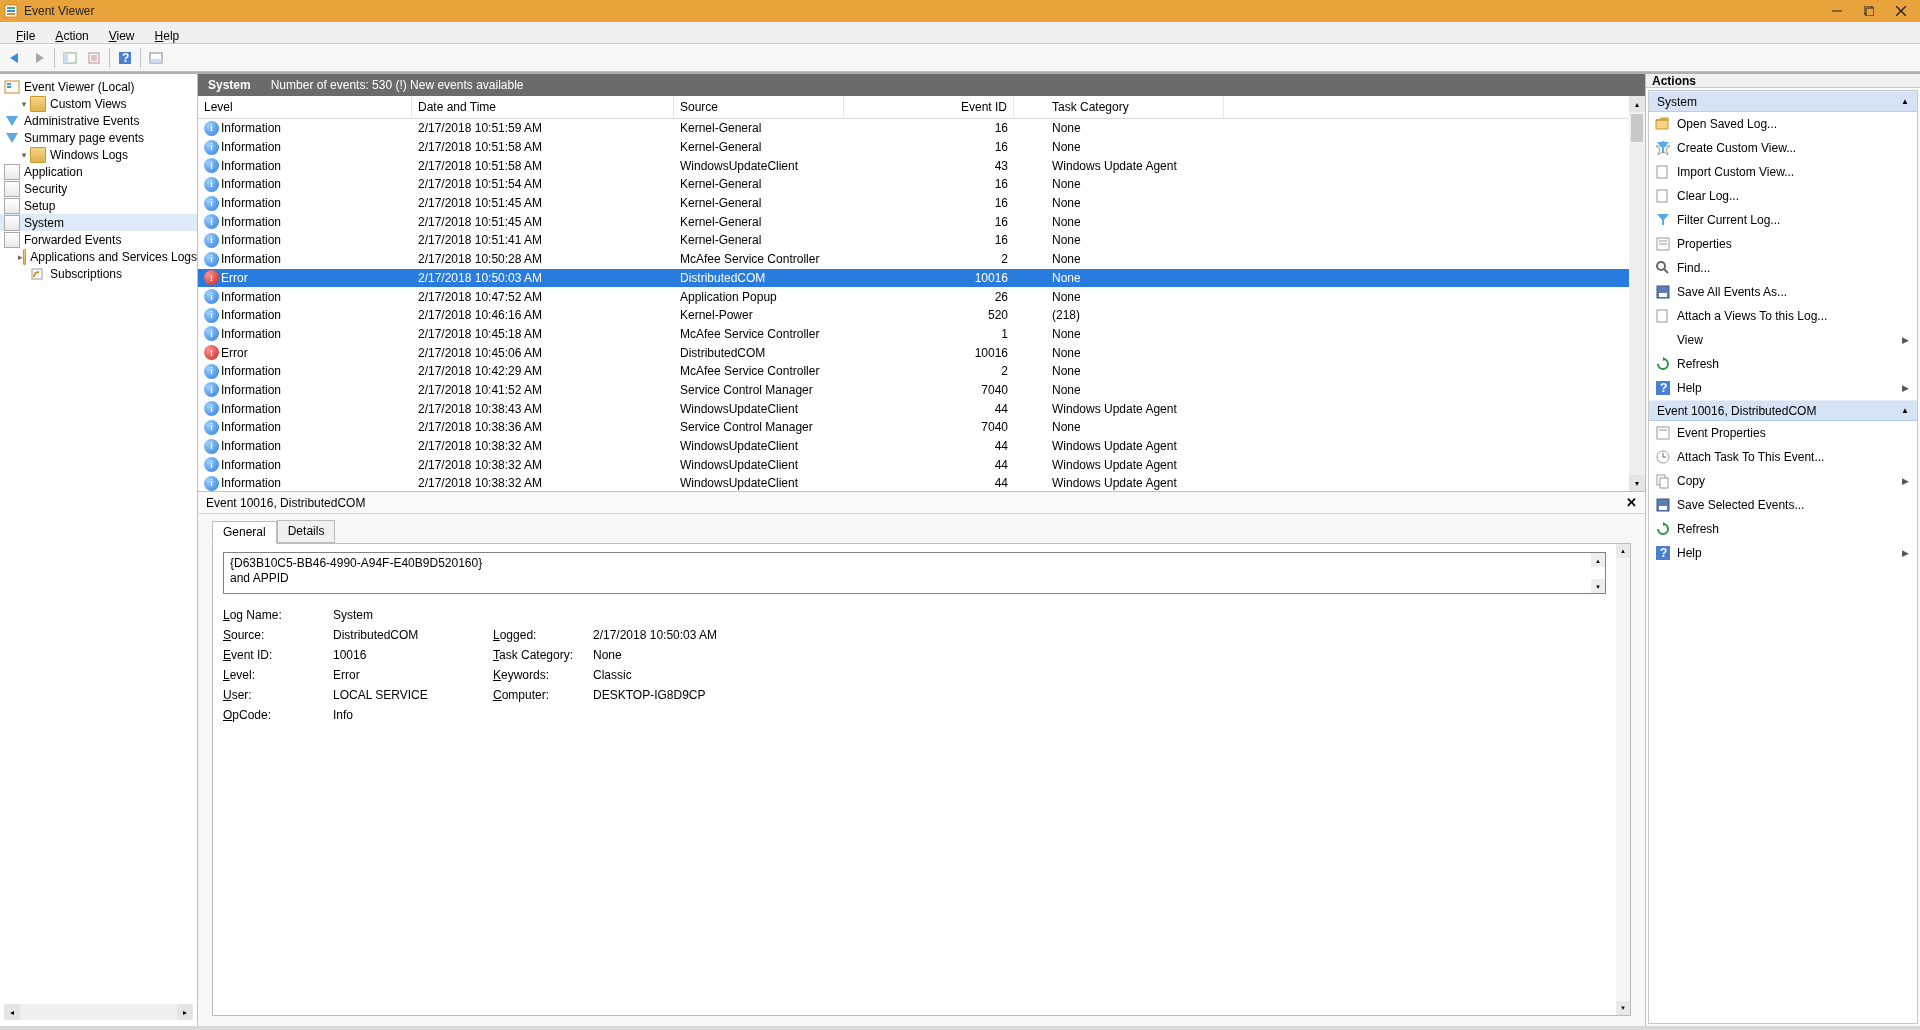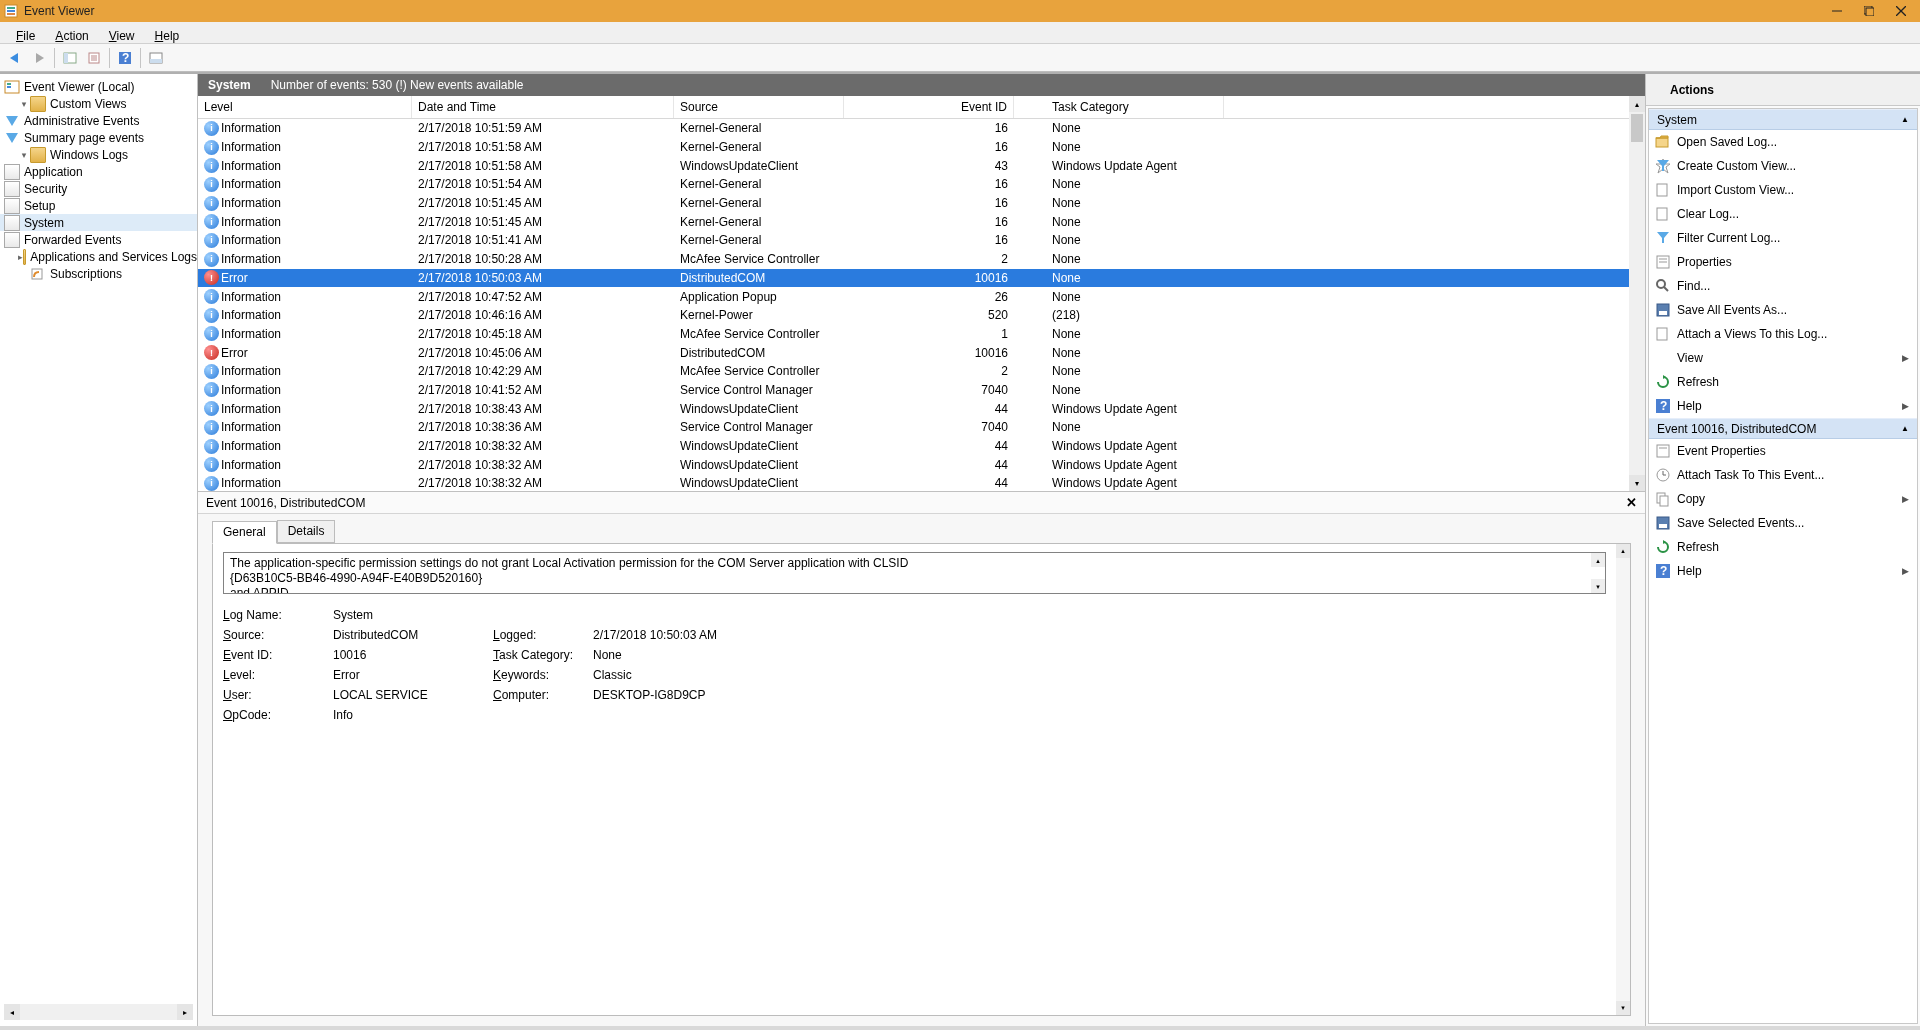--- a/index.html
+++ b/index.html
@@ -73,21 +73,21 @@
 .msgbox { border:1px solid #828282; padding:3px 6px; height:42px; overflow:hidden; font-size:12px; line-height:15px; margin-bottom:14px; position:relative;}
 .msgbox .mscroll { position:absolute; right:0; top:0; bottom:0; width:14px; display:flex; flex-direction:column; justify-content:space-between;}
 .msgbox .mscroll div { height:14px; background:#eee; display:flex; align-items:center; justify-content:center; font-size:7px;}
 .propgrid { display:grid; grid-template-columns: 110px 160px 100px 200px; row-gap: 6px; column-gap: 0; font-size:12px;}
 .propgrid .lbl::first-letter { text-decoration: underline; }
 .tabcontent .tvscroll { width:14px; background:#f5f5f5; position:relative;}
 .tabcontent .tvscroll .ar { position:absolute; left:0; right:0; height:14px; background:#e9e9e9; display:flex; align-items:center; justify-content:center; font-size:7px;}
 .tabcontent .tvscroll .up{top:0;} .tabcontent .tvscroll .dn{bottom:0;}
 
 .rightpane { width: 274px; background:#fafafa; display:flex; flex-direction:column;}
-.actionshead { background:#f0f0f0; border-bottom:1px solid #c8c8c8; height:32px; padding: 0 24px; display:flex; align-items:center; font-weight:bold;}
+.actionshead { background:#f0f0f0; border-bottom:1px solid #c8c8c8; height:14px; padding: 0 6px; display:flex; align-items:center; font-weight:bold;}
 .actiongrouphead { background:#d4e3f5; height:21px; padding: 0 8px; display:flex; align-items:center; border-bottom:1px solid #b8cde6; border-top:1px solid #e6eefa;}
 .actiongrouphead .t { flex:1;}
 .actiongrouphead .coll { font-size:8px;}
 .actionitem { height:24px; display:flex; align-items:center; padding:0 8px 0 6px; gap:6px;}
 .actionitem .aicon { width:16px; height:16px; display:inline-block;}
 .actionitem .sub { margin-left:auto; font-size:9px; color:#555;}
 .rightpane-body { border:1px solid #c8c8c8; margin:2px; flex:1; overflow:hidden; background:#fff;}
 
 
 .ic-folder { background: linear-gradient(#f5d58a,#e2b249); border:1px solid #c79a2d; border-radius:1px;}
@@ -480,21 +480,20 @@
         <span class="title">Event 10016, DistributedCOM</span>
         <span class="closex">✕</span>
       </div>
       <div class="tabs">
         <div class="tab active">General</div>
         <div class="tab">Details</div>
       </div>
       <div class="tabcontent">
         <div class="inner">
           <div class="msgbox">
-            <div>The application-specific permission settings do not grant Local Activation permission for the COM Server application with CLSID</div>
             <div>{D63B10C5-BB46-4990-A94F-E40B9D520160}</div>
             <div>and APPID</div>
             <div class="mscroll">
                 <div>▴</div>
                 <div>▾</div>
               </div>
           </div>
           <div class="propgrid">
             <span class="lbl">Log Name:</span>
             <span>System</span>

